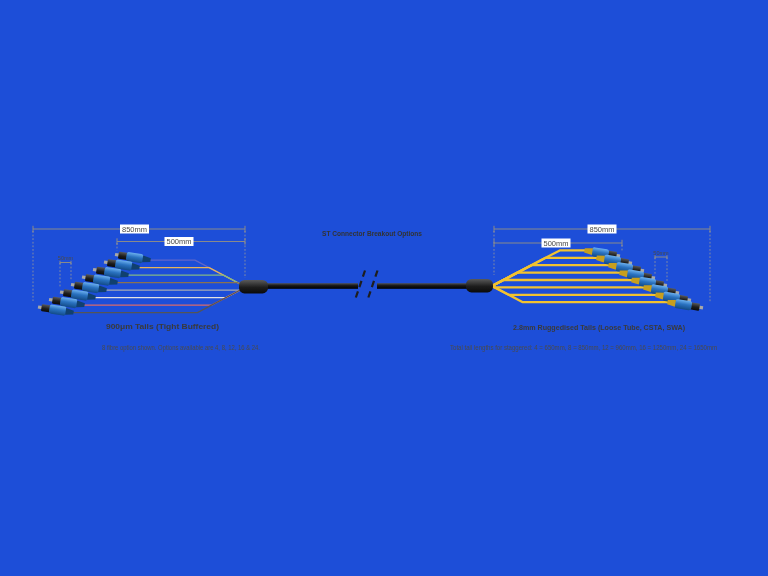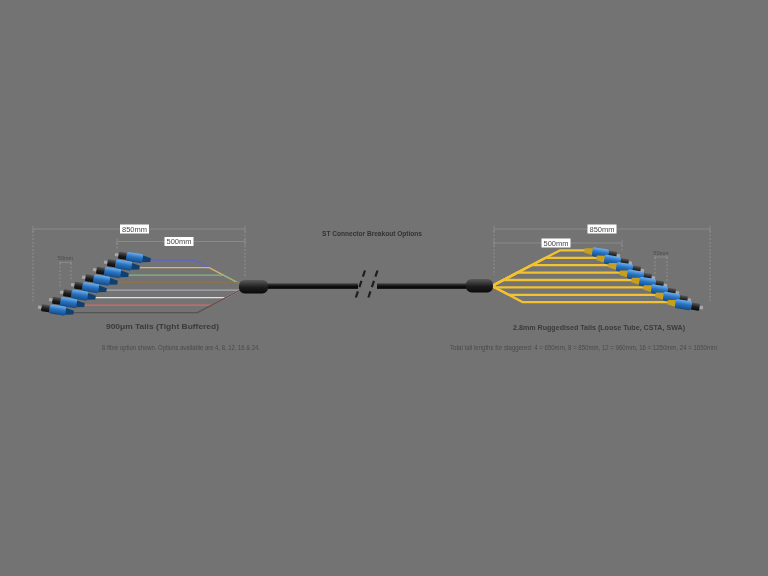--- a/index.html
+++ b/index.html
@@ -1,16 +1,16 @@
 <!DOCTYPE html>
 <html><head>
 <meta charset="utf-8">
 <style>
   html,body{margin:0;padding:0;background:#ffffff;}
-  .stage{position:relative;width:768px;height:576px;background:#737373;overflow:hidden;}
+  .stage{position:relative;width:768px;height:576px;background:#1d4ed8;overflow:hidden;}
   svg{display:block;}
   text{font-family:"Liberation Sans","DejaVu Sans",sans-serif;fill:#4a4a4a;}
   .dim-label{font-size:7.5px;fill:#4a4a4a;}
   .dim-label-small{font-size:5.5px;fill:#4a4a4a;}
   .title-label{font-size:8px;font-weight:bold;fill:#333333;}
   .caption-label{font-size:8px;font-weight:bold;fill:#3a3a3a;}
   .note-label{font-size:7px;fill:#4a4a4a;}
   .dimline{stroke:#8a8a8a;stroke-width:1;}
   .dimtick{stroke:#8a8a8a;stroke-width:1;}
   .dotline{stroke:#9a9a9a;stroke-width:0.8;stroke-dasharray:1.8 1.8;}

